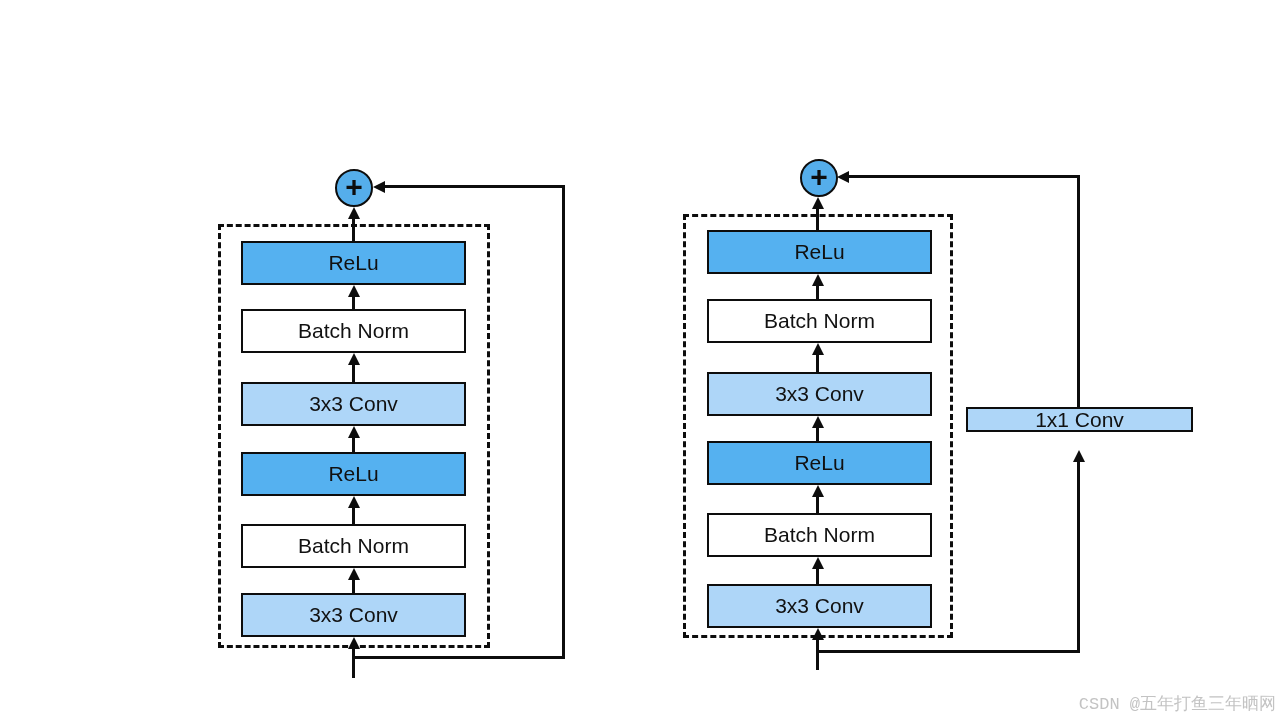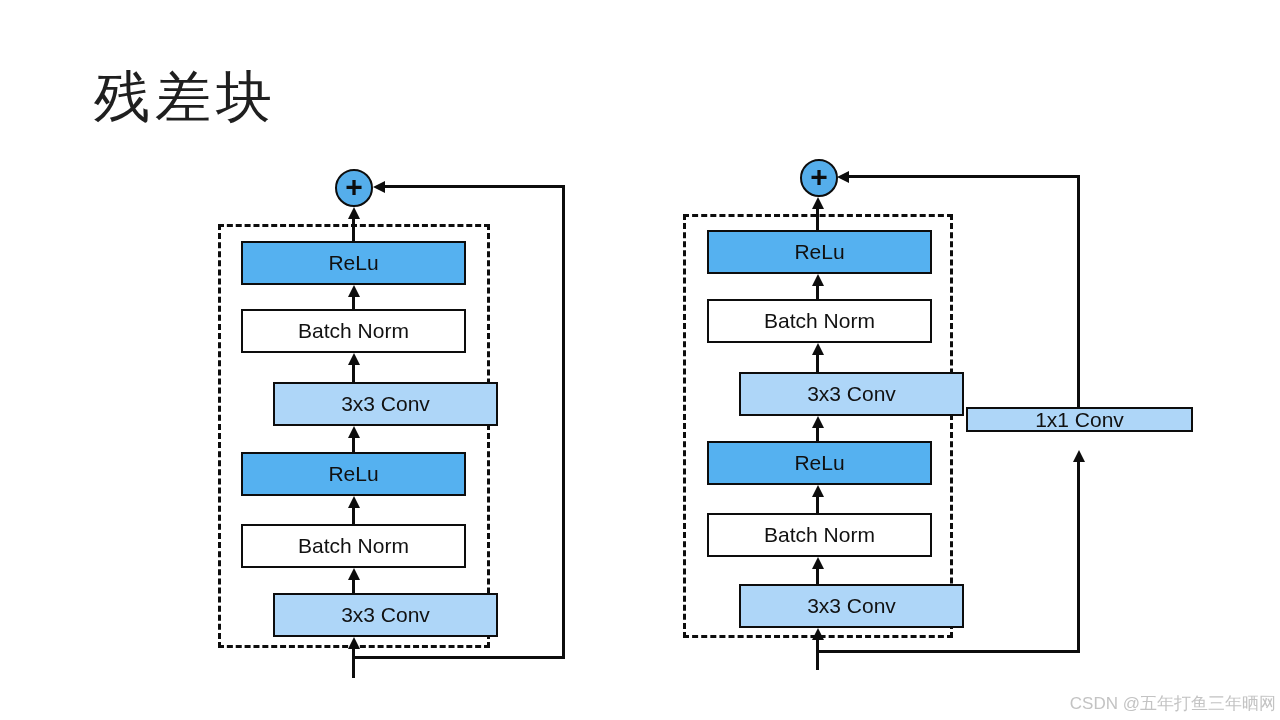--- a/index.html
+++ b/index.html
@@ -17,21 +17,21 @@
     border:3px dashed var(--line-color,#0d0d0d);
   }
   .block {
     position:absolute; box-sizing:border-box; width:225px; height:44px;
     border:2px solid var(--line-color,#0d0d0d);
     display:flex; align-items:center; justify-content:center;
     font-size:21px; font-weight:400; color:var(--text-color,#111);
     z-index:2;
   }
   .block.relu { background:var(--relu-fill,#55b1f0); }
-  .block.conv { background:var(--conv-fill,#aed6f8);margin-left:32px; }
+  .block.conv { background:var(--conv-fill,#aed6f8); }
   .block.bn   { background:var(--batchnorm-fill,#ffffff); }
   .block.shortcut { width:227px; height:25px; z-index:4; background:var(--conv-fill,#aed6f8); }
   .node {
     position:absolute; box-sizing:border-box; width:38px; height:38px;
     border:2px solid var(--line-color,#0d0d0d); border-radius:50%;
     background:var(--node-fill,#55aeeb);
     display:flex; align-items:center; justify-content:center; z-index:3;
   }
   .node span { font-size:30px; font-weight:800; line-height:1; margin-top:-3px; color:#0d0d0d; }
   .vline { position:absolute; width:3px; background:var(--line-color,#0d0d0d); z-index:1; }
@@ -42,29 +42,28 @@
     border-bottom:12px solid var(--line-color,#0d0d0d);
   }
   .arrow-left {
     position:absolute; width:0; height:0; z-index:2;
     border-top:6px solid transparent; border-bottom:6px solid transparent;
     border-right:12px solid var(--line-color,#0d0d0d);
   }
   .watermark {
     position:absolute; left:1030px; top:692px; width:246px;
     font-size:17px; color:var(--watermark-color,#c3c3c3);
-    text-align:right; white-space:nowrap;
+    text-align:right; white-space:nowrap;font-family:Liberation Mono, monospace;
   }
 </style>
 </head>
 <body>
 
 <div class="slide">
 
-  <h1 class="page-title">残差块</h1>
 
   <div>
 
     <div class="node" style="left:335px; top:169px;">
       <span>+</span>
     </div>
 
     <div class="dashed-box" style="left:218px; top:224px; width:272px; height:424px;"></div>
 
     <div class="block relu" style="left:241px; top:241px;">ReLu</div>

